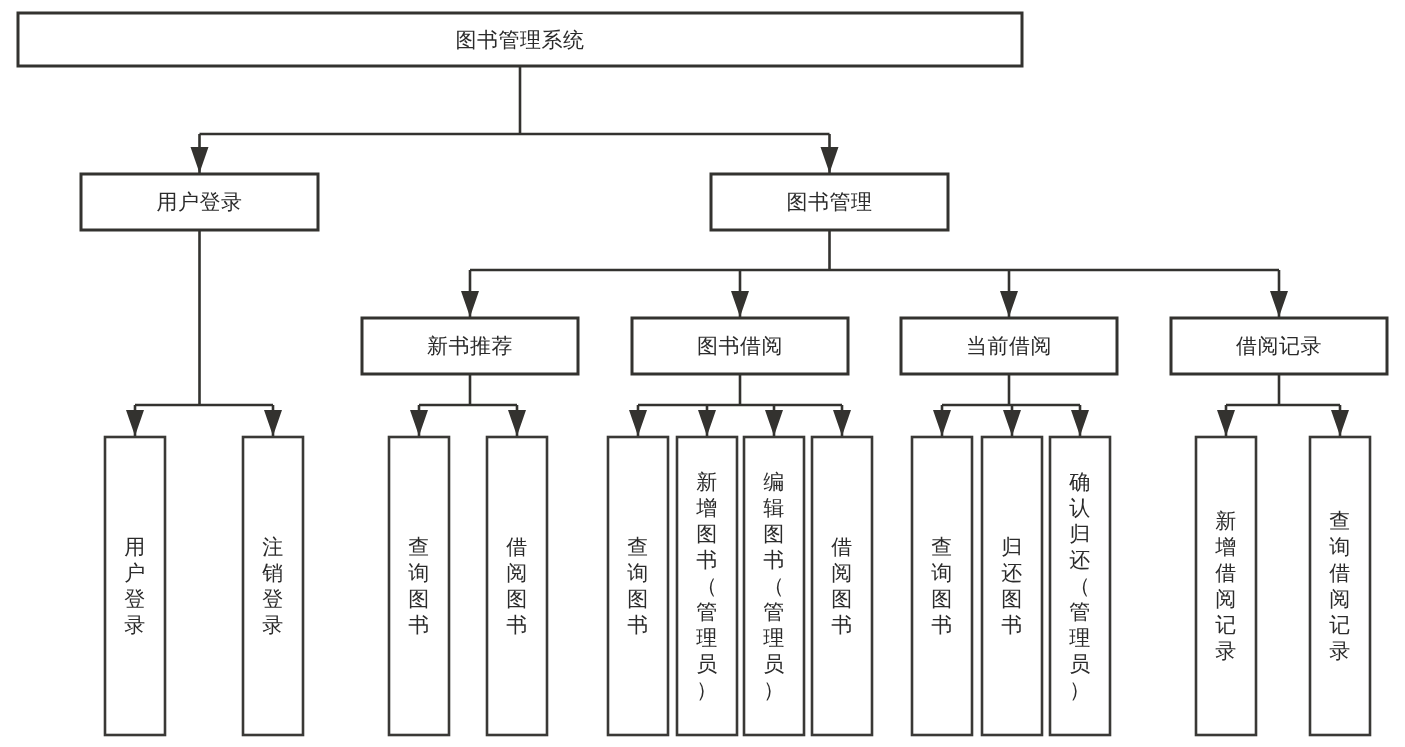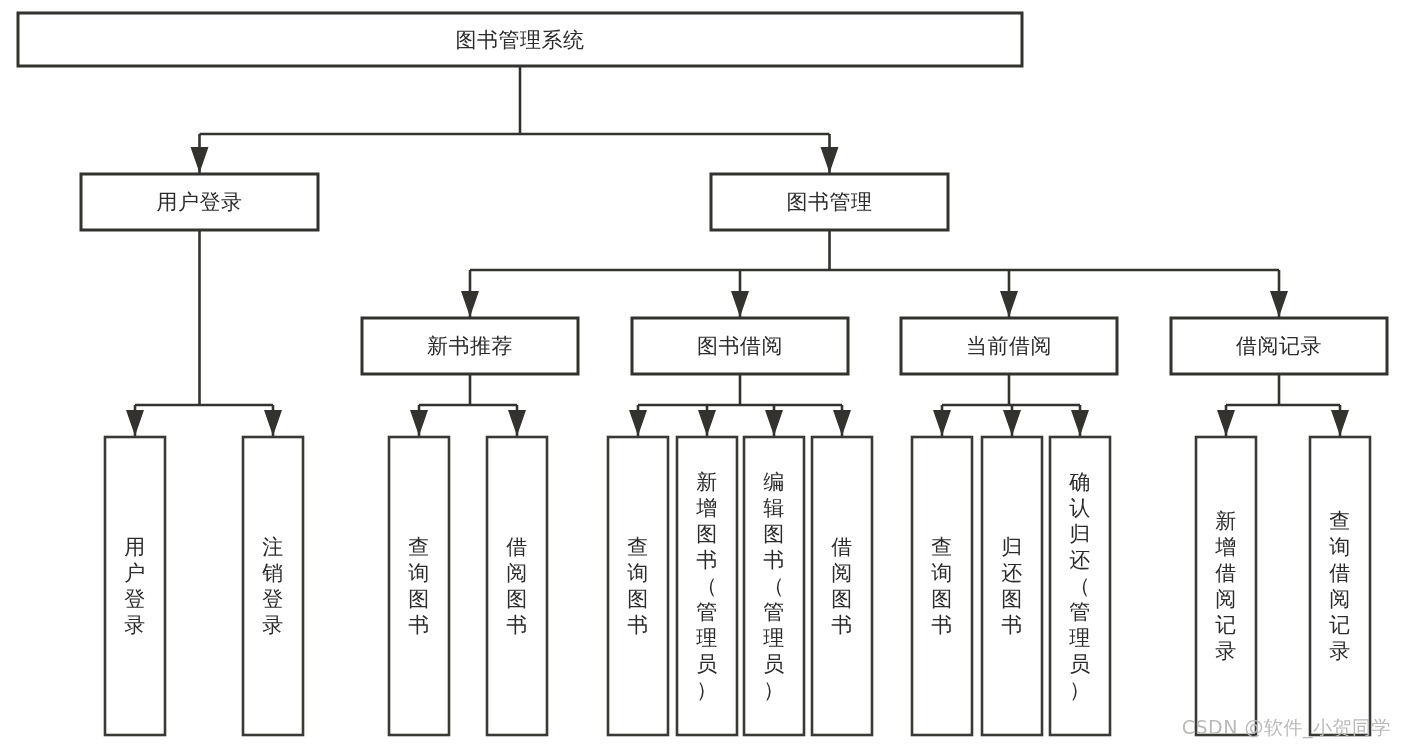--- a/index.html
+++ b/index.html
@@ -211,14 +211,13 @@
         <g>
           <rect x="1196" y="437" width="60" height="298" class="node-box-thin"></rect>
           <text x="1226" class="node-label-v"><tspan x="1226" y="528.28">新</tspan><tspan x="1226" y="554.28">增</tspan><tspan x="1226" y="580.28">借</tspan><tspan x="1226" y="606.28">阅</tspan><tspan x="1226" y="632.28">记</tspan><tspan x="1226" y="658.28">录</tspan></text>
         </g>
         <g>
           <rect x="1310" y="437" width="60" height="298" class="node-box-thin"></rect>
           <text x="1340" class="node-label-v"><tspan x="1340" y="528.28">查</tspan><tspan x="1340" y="554.28">询</tspan><tspan x="1340" y="580.28">借</tspan><tspan x="1340" y="606.28">阅</tspan><tspan x="1340" y="632.28">记</tspan><tspan x="1340" y="658.28">录</tspan></text>
         </g>
       </g>
   </svg>
-  <div class="watermark">CSDN @软件_小贺同学</div>
 </div>
 
 </body></html>

